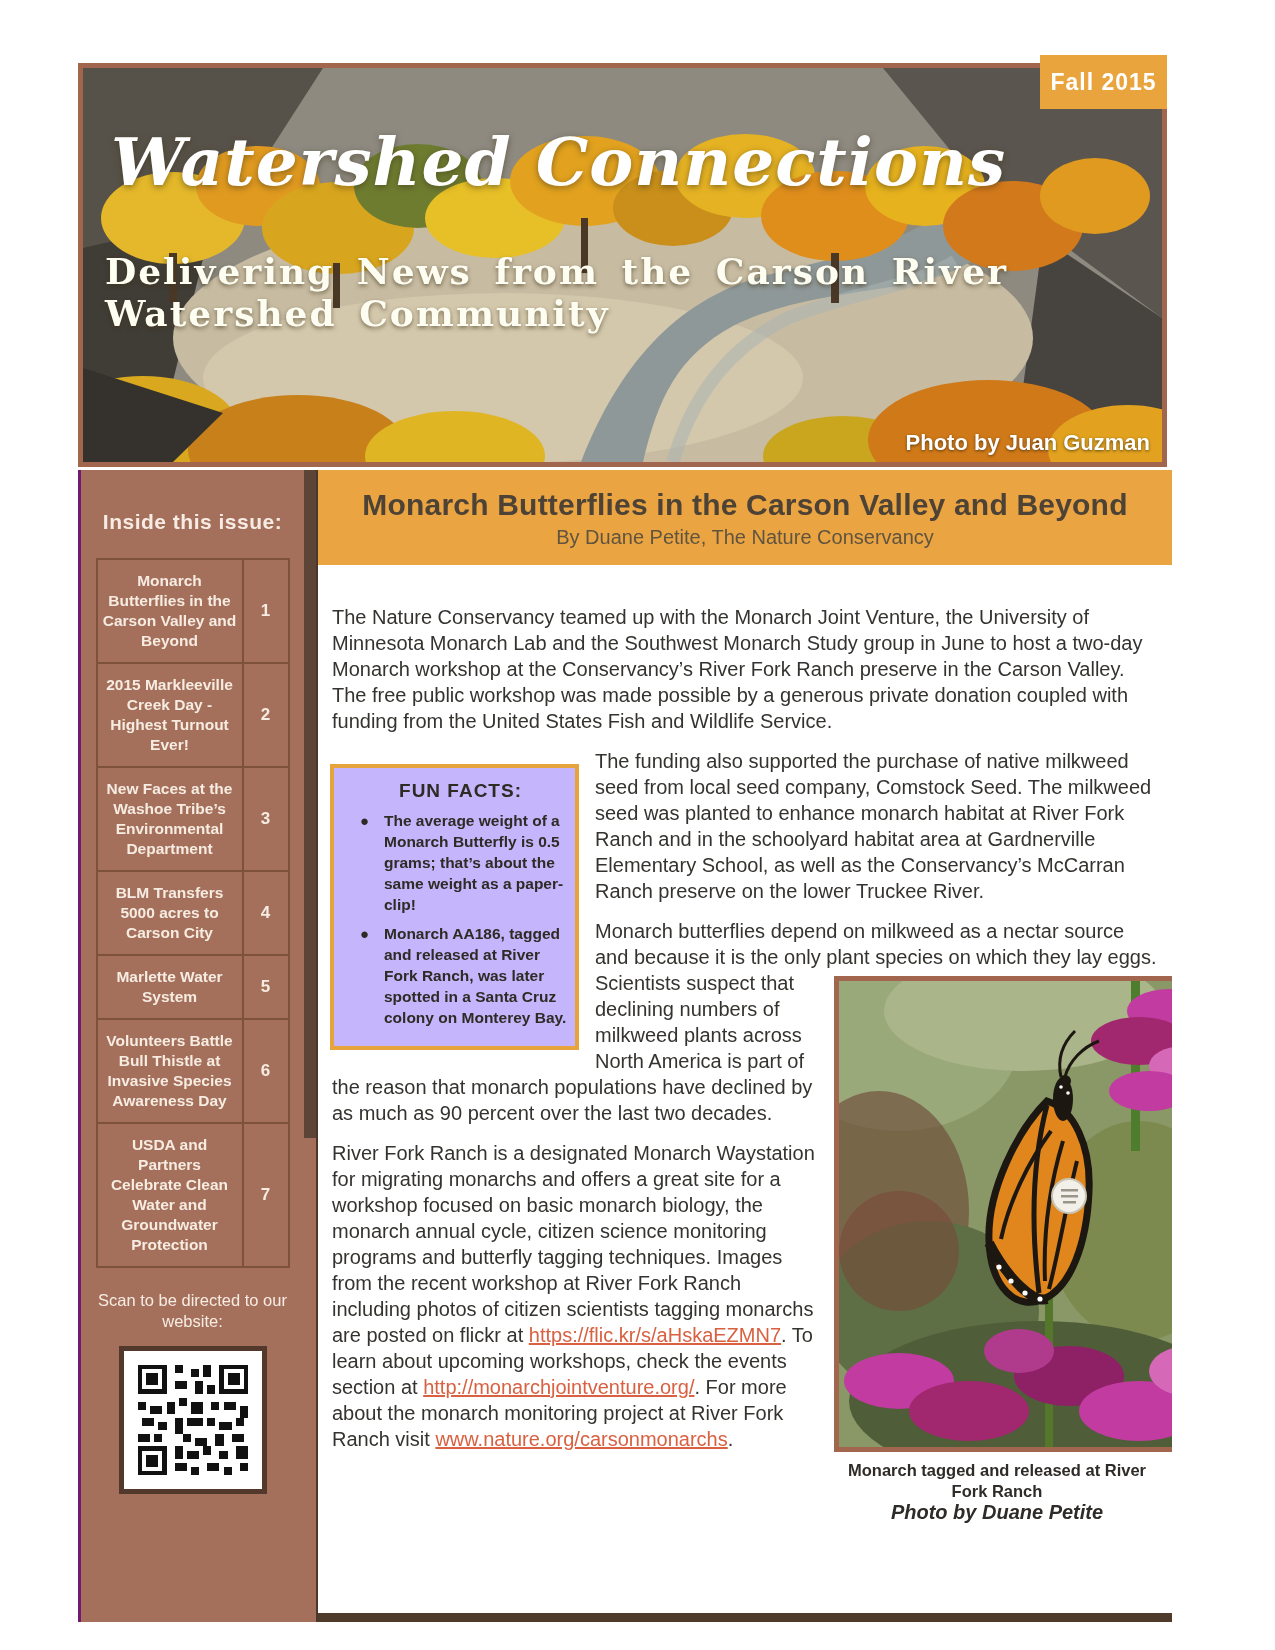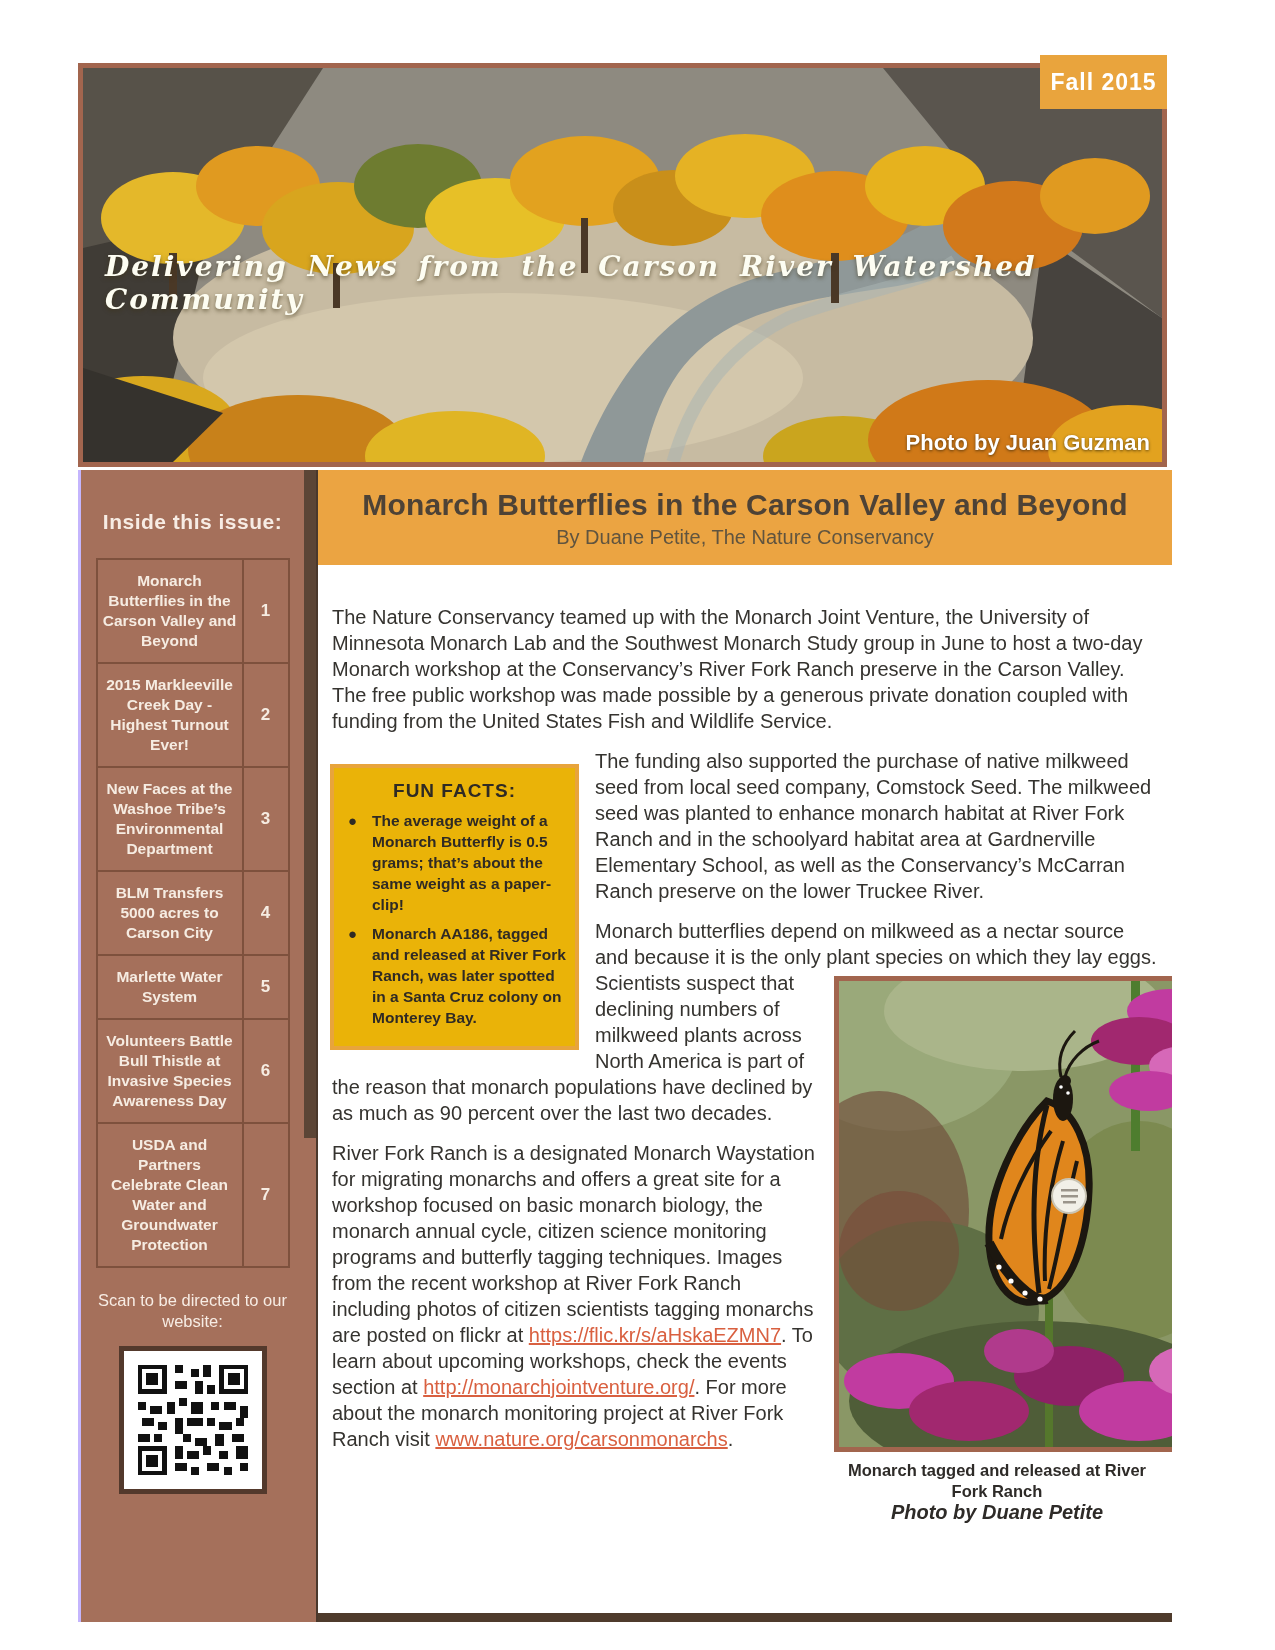--- a/index.html
+++ b/index.html
@@ -15,39 +15,39 @@
   }
   .hero svg{display:block;width:100%;height:100%;}
   .hero-title{
     position:absolute;left:28px;top:55px;width:1020px;
     font-family:"DejaVu Serif",serif;font-weight:bold;font-style:italic;
     font-size:66px;color:#ffffff;letter-spacing:1px;
     text-shadow:0 2px 6px rgba(60,50,20,.55);
   }
   .hero-tagline{
     position:absolute;left:22px;top:182px;width:1000px;
-    font-family:"DejaVu Serif",serif;font-style:italic;font-weight:bold;
-    font-size:28px;color:#fdfdf2;letter-spacing:2px;word-spacing:8px;
+    font-family:"DejaVu Serif",serif;font-weight:bold;
+    font-size:36px;color:#fdfdf2;letter-spacing:2px;word-spacing:8px;
     text-shadow:0 2px 4px rgba(60,50,20,.6);
   }
   .hero-credit{
     position:absolute;right:12px;bottom:6px;
     font-size:22px;font-weight:bold;color:#ffffff;
     text-shadow:0 1px 3px rgba(40,30,10,.7);
   }
   .issue-badge{
     position:absolute;left:1040px;top:55px;width:127px;height:54px;
     background:#e9a43d;display:flex;align-items:center;justify-content:center;
     z-index:6;
   }
   .issue-badge span{font-size:23px;font-weight:bold;color:#ffffff;letter-spacing:1px;}
   
   .sidebar{
     position:absolute;left:78px;top:470px;width:226px;height:1152px;
-    background:#a5705b;box-sizing:border-box;border-left:3px solid #c4b5fd;
+    background:#a5705b;box-sizing:border-box;border-left:3px solid #701a75;
     overflow:hidden;
   }
   .sidebar-heading{
     margin:40px 8px 0 8px;text-align:center;
     font-size:21px;font-weight:bold;color:#f7ece4;letter-spacing:.5px;
   }
   .toc{
     width:190px;margin:24px auto 0 auto;border:2px solid #7e513d;
   }
   .toc-row{display:flex;border-top:2px solid #7e513d;}
@@ -91,22 +91,22 @@
   .article-byline{font-size:20px;color:#60543f;margin-top:4px;text-align:right;}
   .body-copy{padding:6px 10px 0 12px;margin-top:23px;}
   .body-copy::after{content:"";display:block;clear:both;}
   .para{
     margin:10px 2px 14px 2px;font-size:20px;line-height:26px;color:#35332f;
   }
   .para a{color:#d96040;overflow-wrap:anywhere;}
   
   .fun-facts{
     float:left;width:249px;margin:16px 16px 10px 0;
-    background:#eab308;border:4px solid #e8a43c;box-sizing:border-box;
-    padding:8px 8px 10px 8px;
+    background:#c4b5fd;border:4px solid #e8a43c;box-sizing:border-box;
+    padding:8px 8px 10px 20px;
   }
   .fun-facts-title{
     text-align:center;font-size:19px;font-weight:bold;color:#2f2a24;
     letter-spacing:1px;margin:4px 0 8px 0;
   }
   .fun-fact{
     position:relative;padding-left:30px;margin:0 0 8px 0;
     font-size:15.5px;line-height:21px;font-weight:bold;color:#2f2a24;
   }
   .fun-fact .bullet{position:absolute;left:6px;top:0;font-size:15px;}
@@ -163,20 +163,21 @@
     <rect x="498" y="150" width="7" height="55" fill="#4a3826"></rect>
     <rect x="748" y="185" width="8" height="50" fill="#4a3826"></rect>
     <ellipse cx="60" cy="360" rx="95" ry="52" fill="#d9a81e"></ellipse>
     <ellipse cx="215" cy="382" rx="110" ry="55" fill="#c8811a"></ellipse>
     <ellipse cx="372" cy="388" rx="90" ry="45" fill="#e0b524"></ellipse>
     <ellipse cx="760" cy="388" rx="80" ry="40" fill="#caa51e"></ellipse>
     <ellipse cx="905" cy="372" rx="120" ry="60" fill="#d07918"></ellipse>
     <ellipse cx="1045" cy="382" rx="80" ry="45" fill="#e2a21f"></ellipse>
     <polygon points="0,300 140,345 90,394 0,394" fill="#35322d"></polygon>
   </svg>
+  <div class="hero-title">Watershed Connections</div>
   <div class="hero-tagline">Delivering News from the Carson River Watershed Community</div>
   <div class="hero-credit">Photo by Juan Guzman</div>
 </div>
 
 <div class="sidebar">
   <div class="sidebar-heading">Inside this issue:</div>
 
   <div class="toc">
     <div class="toc-row">
       <div class="toc-label">Monarch Butterflies in the Carson Valley and Beyond</div>

